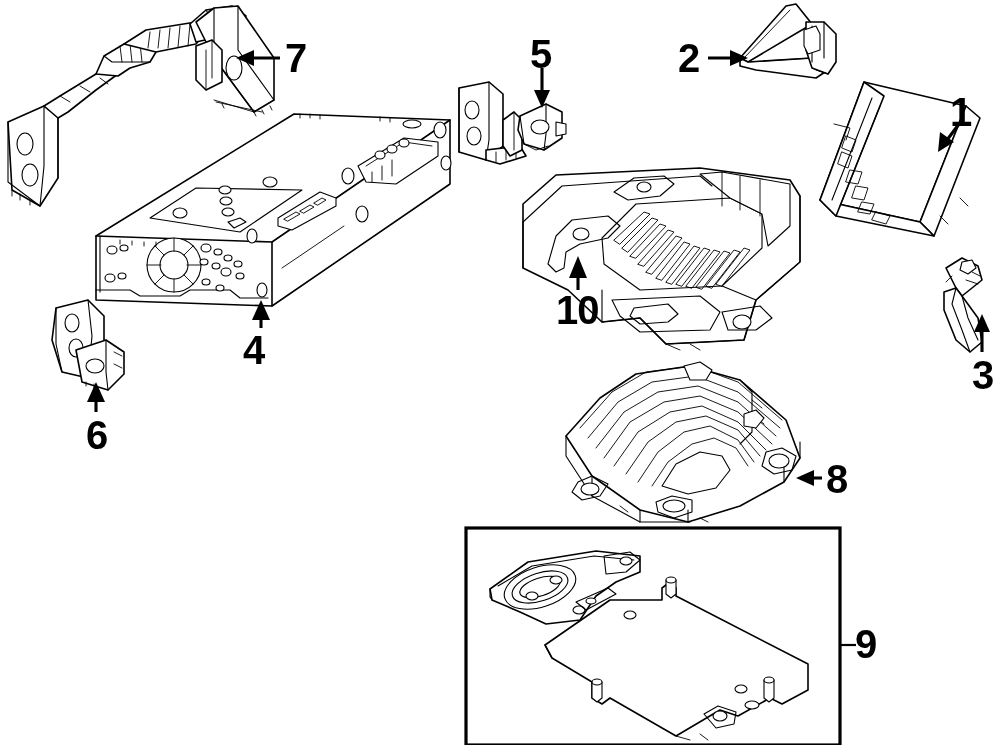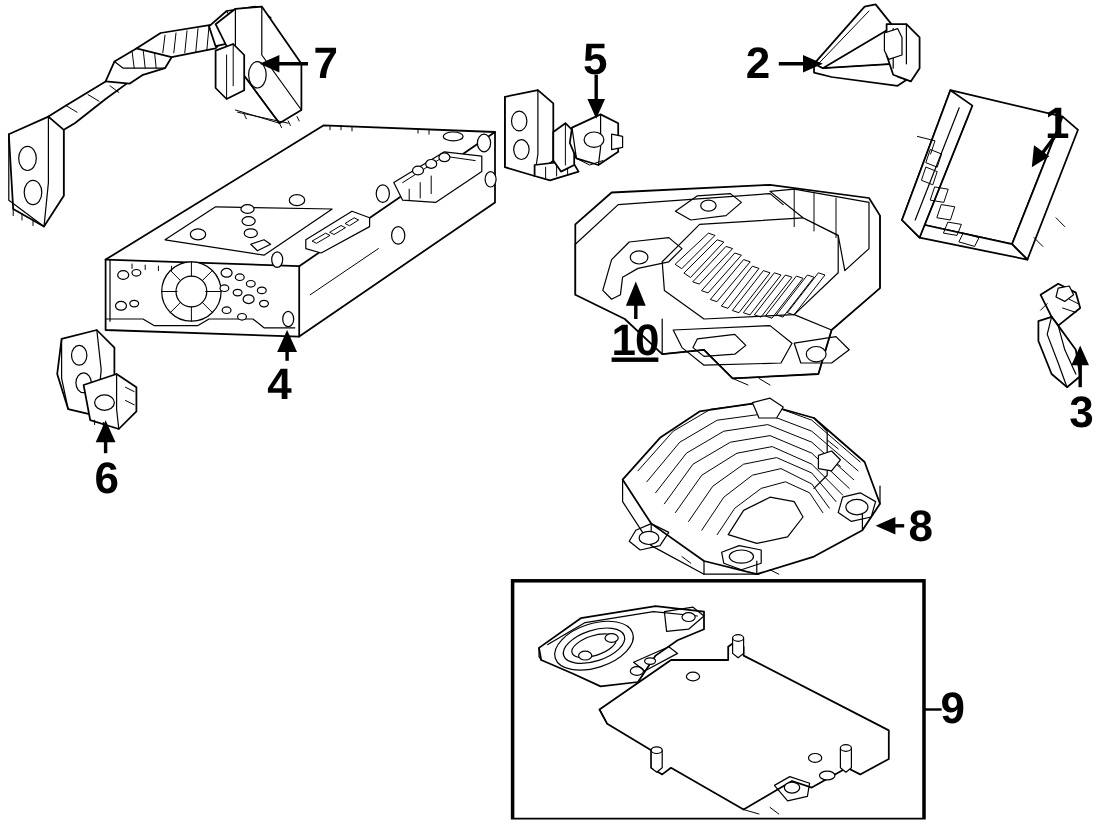--- a/index.html
+++ b/index.html
@@ -448,15 +448,15 @@
 
   <div class="callout-num" style="left:950px; top:92px;">1</div>
   <div class="callout-num" style="left:678px; top:38px;">2</div>
   <div class="callout-num" style="left:972px; top:355px;">3</div>
   <div class="callout-num" style="left:243px; top:330px;">4</div>
   <div class="callout-num" style="left:530px; top:34px;">5</div>
   <div class="callout-num" style="left:86px;  top:415px;">6</div>
   <div class="callout-num" style="left:285px; top:38px;">7</div>
   <div class="callout-num" style="left:826px; top:459px;">8</div>
   <div class="callout-num" style="left:855px; top:624px;">9</div>
-  <div class="callout-num" style="left:556px; top:290px;text-decoration:underline;">10</div>
+  <div class="callout-num" style="left:556px; top:290px;">10</div>
 
 </div>
 
 </body></html>

